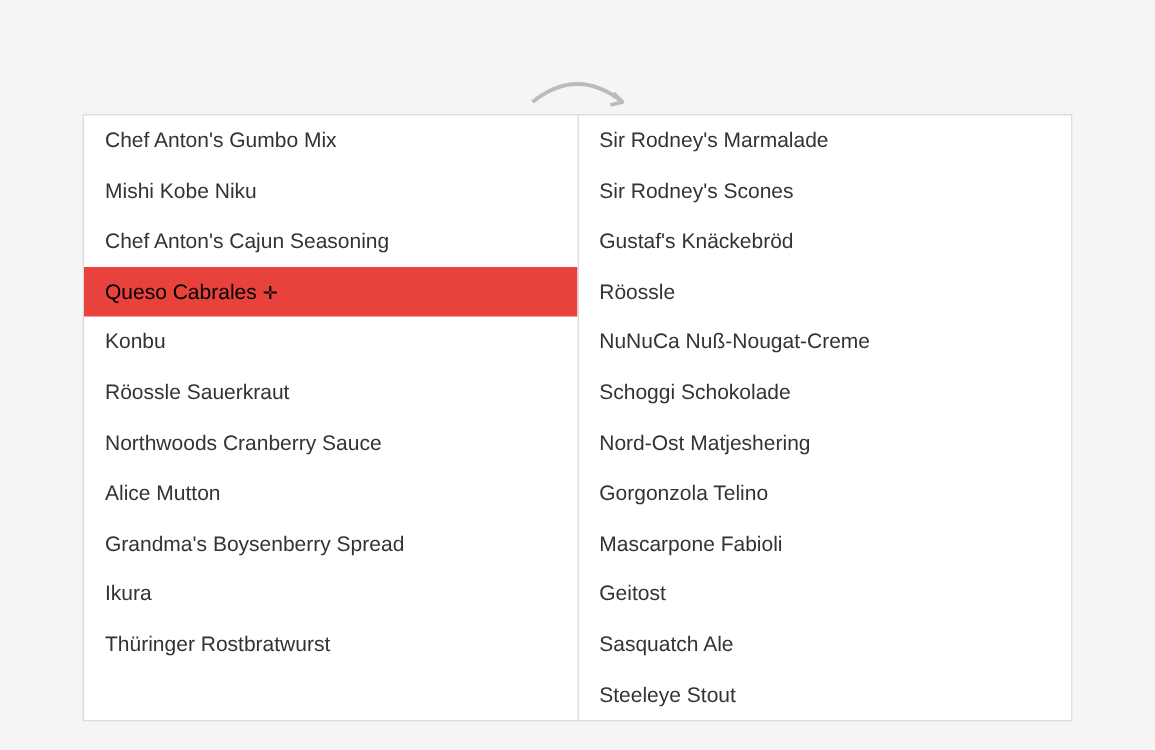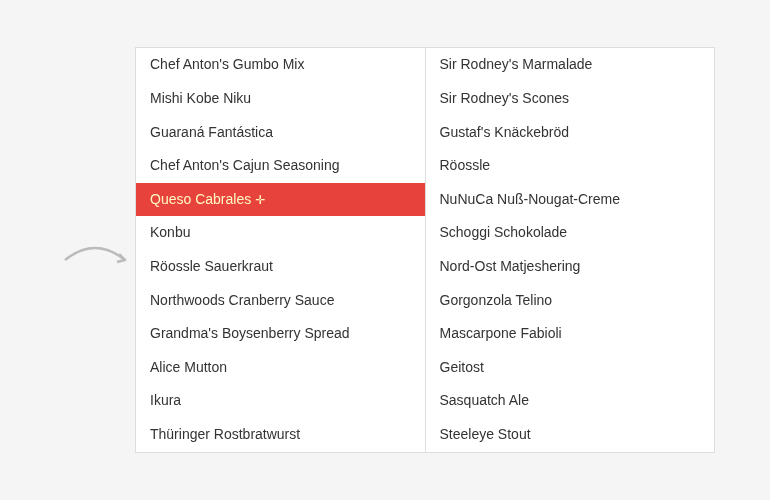--- a/index.html
+++ b/index.html
@@ -11,21 +11,21 @@
       height: 500px;
       display: flex;
       align-items: center;
       justify-content: center;
     }
     .container {
       position: relative;
       width: 660px;
       height: 420px;
       display: flex;
-      flex-direction: row;
+      flex-direction: column;
       align-items: center;
     }
     .lists-wrapper {
       display: flex;
       width: 100%;
       border: 1px solid #ddd;
       background: #fff;
     }
     .list-panel {
       flex: 1;
@@ -38,21 +38,21 @@
       padding: 7px 14px;
       cursor: pointer;
       white-space: nowrap;
       overflow: hidden;
       text-overflow: ellipsis;
       color: #333;
       line-height: 1.4;
     }
     .list-item.selected {
       background: #e8423c;
-      color: #fef9c3;
+      color: #000000;
     }
     .list-item.selected .move-icon {
       display: inline-block;
       margin-left: 4px;
     }
     .move-icon {
       font-size: 12px;
     }
     .arrow-svg {
       display: flex;
@@ -73,28 +73,27 @@
     <svg width="80" height="36" viewBox="0 0 80 36">
       <path d="M10 28 Q40 4 70 28" stroke="#bbb" stroke-width="2.5" fill="none"></path>
       <polyline points="64,22 70,28 62,30" stroke="#bbb" stroke-width="2.5" fill="none" stroke-linejoin="round"></polyline>
     </svg>
   </div>
 
   <div class="lists-wrapper">
     <div class="list-panel" id="left-panel">
         <div class="list-item">Chef Anton's Gumbo Mix</div>
         <div class="list-item">Mishi Kobe Niku</div>
-        <div class="list-item">Guaraná Fantástica</div>
         <div class="list-item">Chef Anton's Cajun Seasoning</div>
         <div class="list-item selected">Queso Cabrales<span class="move-icon"> ✛</span></div>
         <div class="list-item">Konbu</div>
         <div class="list-item">Röossle Sauerkraut</div>
         <div class="list-item">Northwoods Cranberry Sauce</div>
+        <div class="list-item">Alice Mutton</div>
         <div class="list-item">Grandma's Boysenberry Spread</div>
-        <div class="list-item">Alice Mutton</div>
         <div class="list-item">Ikura</div>
         <div class="list-item">Thüringer Rostbratwurst</div>
       </div>
     <div class="list-panel" id="right-panel">
         <div class="list-item">Sir Rodney's Marmalade</div>
         <div class="list-item">Sir Rodney's Scones</div>
         <div class="list-item">Gustaf's Knäckebröd</div>
         <div class="list-item">Röossle</div>
         <div class="list-item">NuNuCa Nuß-Nougat-Creme</div>
         <div class="list-item">Schoggi Schokolade</div>

